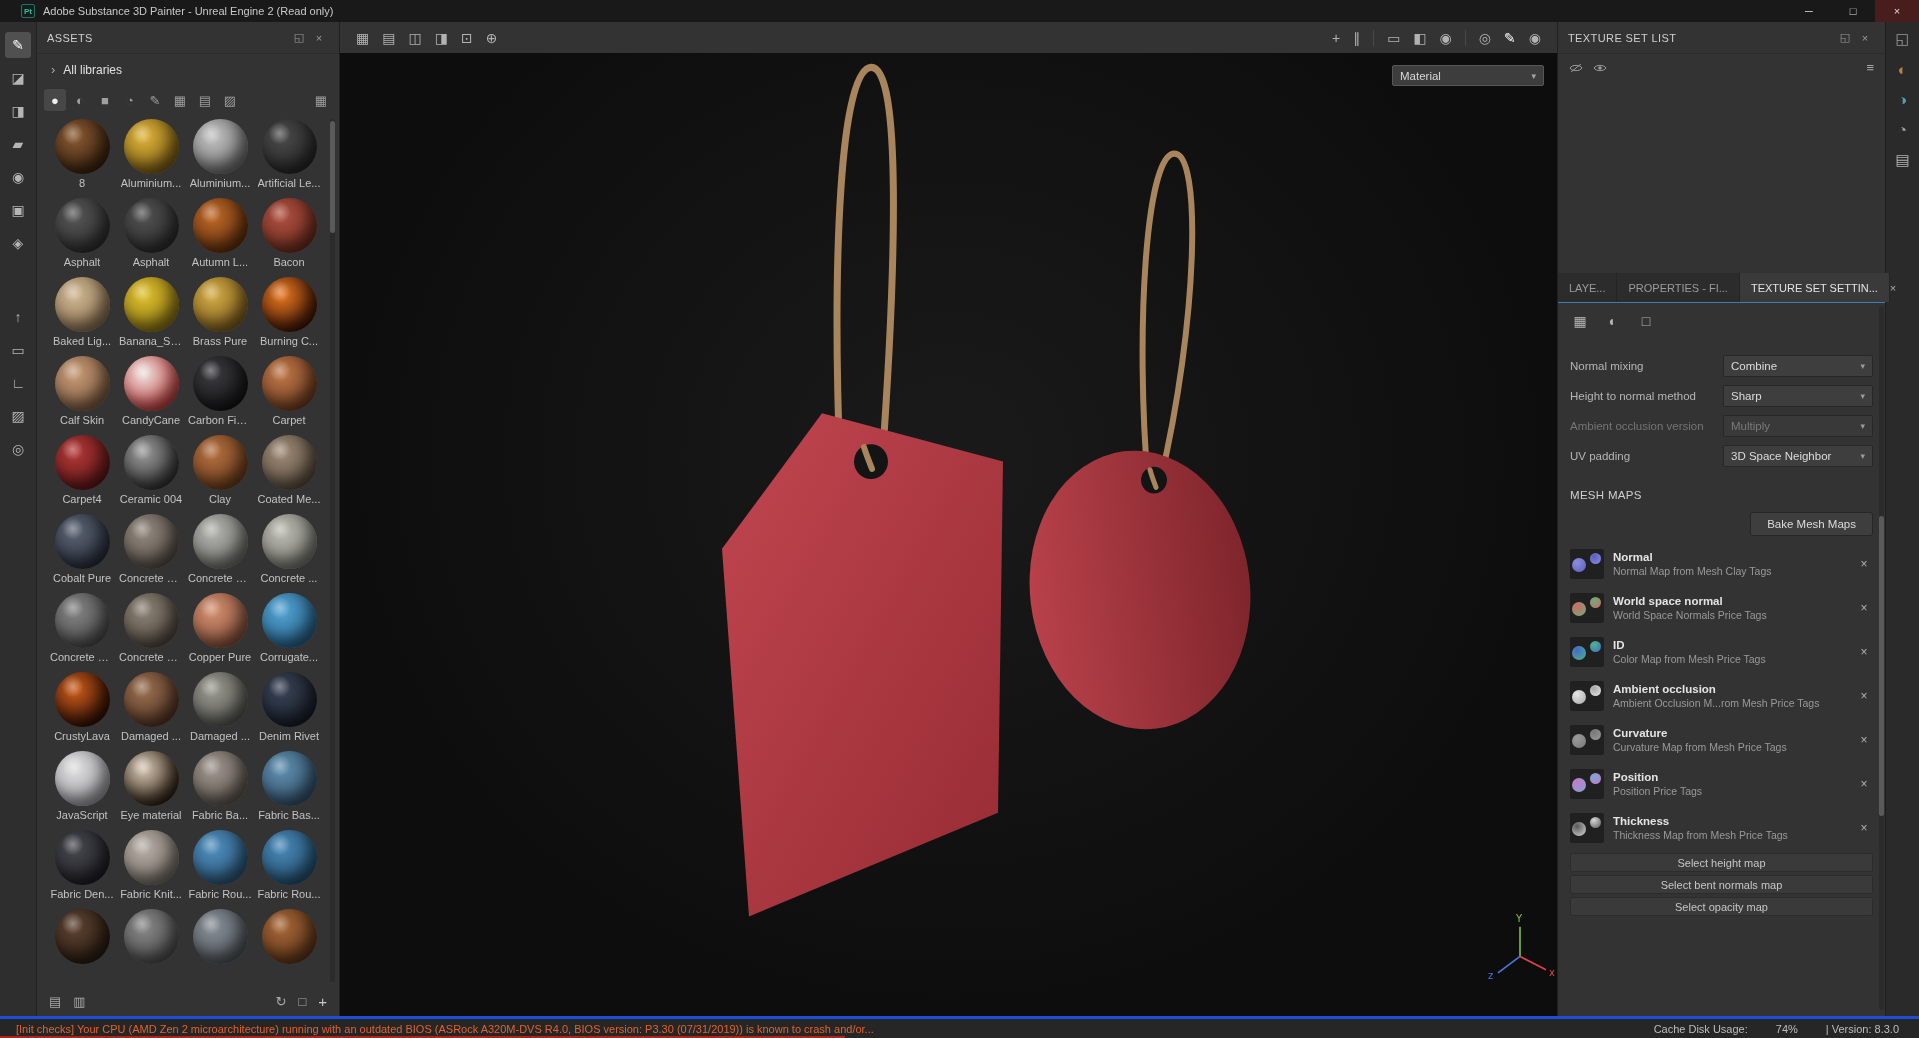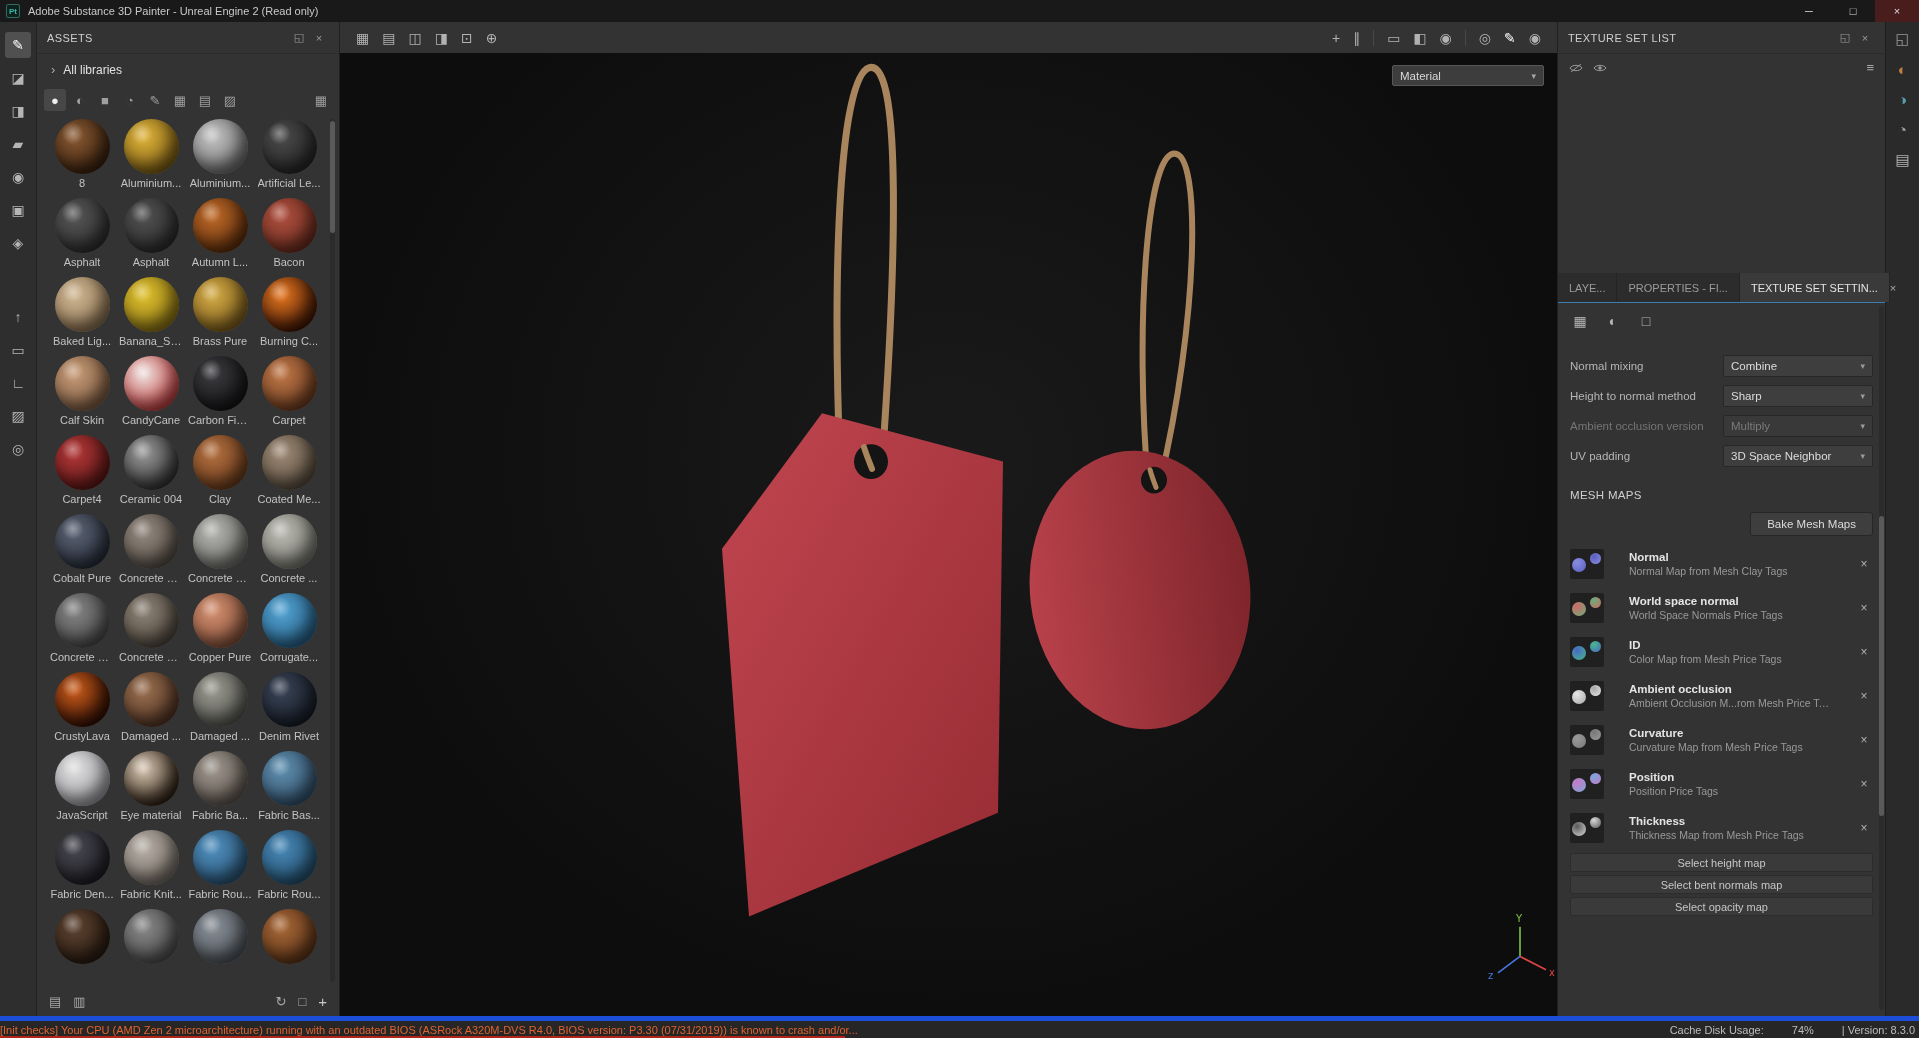--- a/index.html
+++ b/index.html
@@ -1,21 +1,21 @@
 <!DOCTYPE html>
 <html><head>
 <meta charset="utf-8">
 <style>
 *{box-sizing:border-box;margin:0;padding:0}
 html,body{width:1919px;height:1038px;overflow:hidden}
 body{background:#1e1e1e;font-family:"Liberation Sans","DejaVu Sans",sans-serif;font-size:11px;color:#ccc}
 .app{width:100%;height:100%;display:flex;flex-direction:column}
 
 
-.titlebar{height:22px;background:#191919;display:flex;align-items:center;padding-left:6px;gap:8px;flex:none}
+.titlebar{height:22px;background:#191919;display:flex;align-items:center;padding-left:21px;gap:8px;flex:none}
 .app-icon{width:14px;height:14px;background:#10201d;color:#38b7a3;font-size:8px;font-weight:bold;display:flex;align-items:center;justify-content:center;border:1px solid #2d6e63;border-radius:2px}
 .title-text{font-size:11px;color:#c9c9c9}
 .win-btns{margin-left:auto;display:flex;height:100%}
 .win-btn{width:44px;display:flex;align-items:center;justify-content:center;color:#ddd;font-size:11px}
 .win-btn.close{background:#4a1d1d}
 
 
 .menubar{height:23px;background:#2a2a2a;display:flex;align-items:center;padding:0 4px;flex:none;border-bottom:1px solid #1a1a1a}
 .menu-item{padding:0 9px;height:100%;display:flex;align-items:center;color:#d2d2d2;font-size:11.5px}
 
@@ -96,38 +96,38 @@
 .settings{margin-top:12px}
 .setting-row{height:30px;display:flex;align-items:center}
 .setting-label{flex:1;font-size:11.5px;color:#b5b5b5}
 .dropdown{width:150px;height:22px;background:#3e3e3e;border:1px solid #272727;border-radius:2px;display:flex;align-items:center;justify-content:space-between;padding:0 7px;font-size:11.5px;color:#dcdcdc}
 .dropdown .chev{color:#9a9a9a;font-size:9px}
 .setting-row.disabled .setting-label{color:#757575}
 .setting-row.disabled .dropdown{color:#7a7a7a;background:#393939}
 .mesh-title{margin-top:18px;font-size:11.5px;color:#cfcfcf;letter-spacing:.3px}
 .bake-row{display:flex;justify-content:flex-end;margin:11px 0 6px}
 .bake-btn{height:24px;padding:0 16px;display:flex;align-items:center;background:#3e3e3e;border:1px solid #262626;border-radius:3px;font-size:11.5px;color:#dcdcdc}
-.mm-item{height:44px;display:flex;align-items:center;gap:25px}
+.mm-item{height:44px;display:flex;align-items:center;gap:9px}
 .mm-thumb{width:34px;height:30px;background:#202020;border-radius:2px;position:relative;flex:none;overflow:hidden}
 .mm-thumb .s1{position:absolute;left:2px;top:9px;width:14px;height:14px;border-radius:50%;background:radial-gradient(circle at 35% 30%,var(--c1),var(--c2))}
 .mm-thumb .s2{position:absolute;right:3px;top:4px;width:11px;height:11px;border-radius:50%;background:radial-gradient(circle at 35% 30%,var(--c2),var(--c1))}
 .mm-text{flex:1;min-width:0}
 .mm-name{font-size:11.5px;font-weight:bold;color:#e4e4e4}
 .mm-desc{font-size:10.5px;color:#999;margin-top:2px;white-space:nowrap;overflow:hidden;text-overflow:ellipsis}
 .mm-x{width:18px;text-align:center;color:#b0b0b0;font-size:12px;flex:none}
 .select-btn{height:19px;margin-top:3px;background:#3a3a3a;border:1px solid #2c2c2c;border-radius:2px;display:flex;align-items:center;justify-content:center;font-size:11px;color:#c6c6c6}
 .right-scroll{position:absolute;right:1px;top:284px;bottom:6px;width:5px;background:#2b2b2b;border-radius:3px}
 .right-scroll .vthumb{position:absolute;left:0;width:5px;top:210px;height:300px;background:#5a5a5a;border-radius:3px}
 
 
 .rightstrip{width:34px;background:#2a2a2a;border-left:1px solid #1e1e1e;display:flex;flex-direction:column;align-items:center;padding-top:8px;gap:13px;flex:none}
 .rs-icon{font-size:15px;color:var(--c,#9a9a9a)}
 
 
-.statusbar{height:22px;background:#262626;border-top:5px solid #1d4ed8;display:flex;align-items:center;padding:0 0;position:relative;flex:none}
+.statusbar{height:22px;background:#262626;border-top:3px solid #1d4ed8;display:flex;align-items:center;padding:0 16px;position:relative;flex:none}
 .status-warning{font-size:11px;color:#e0622f;white-space:nowrap;overflow:hidden;text-overflow:ellipsis;max-width:1540px}
 .status-right{margin-left:auto;display:flex;gap:28px;font-size:11px;color:#bdbdbd;flex:none;padding-right:4px}
 .status-redbar{position:absolute;left:0;bottom:0;height:2px;width:845px;background:#b02418}
 </style>
 </head>
 <body>
 
 <div class="app">
 
   <div class="titlebar">

